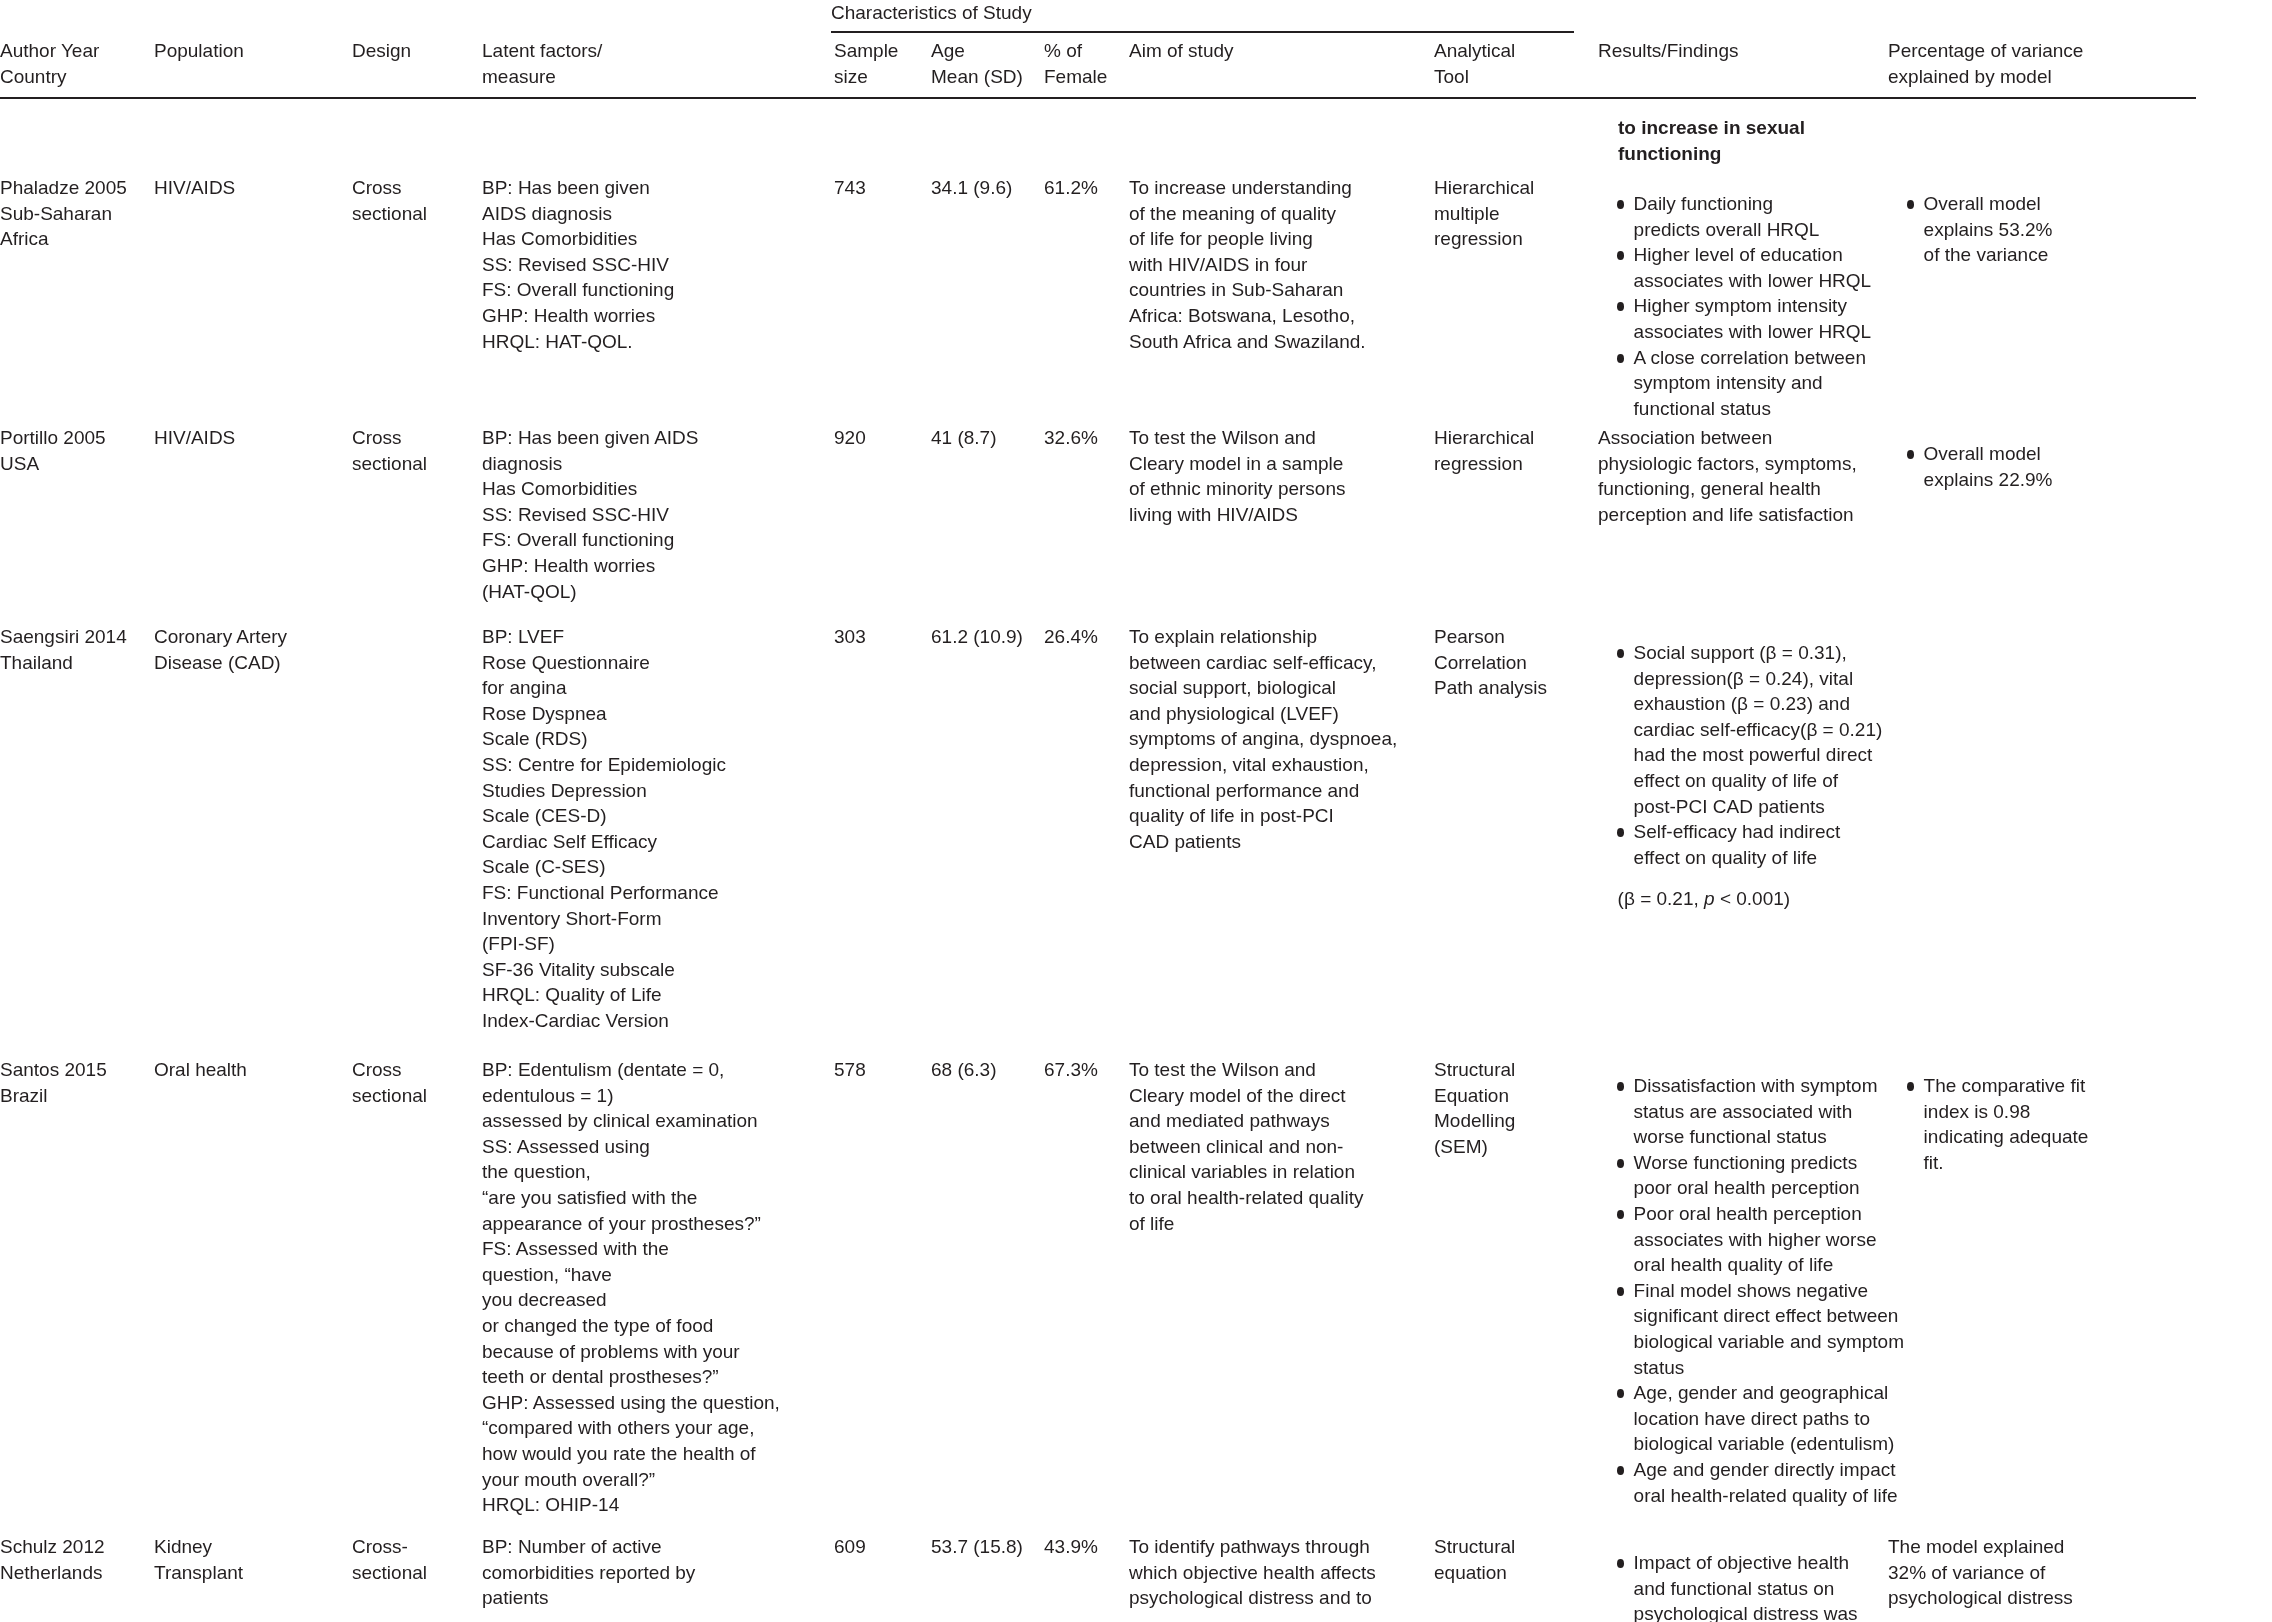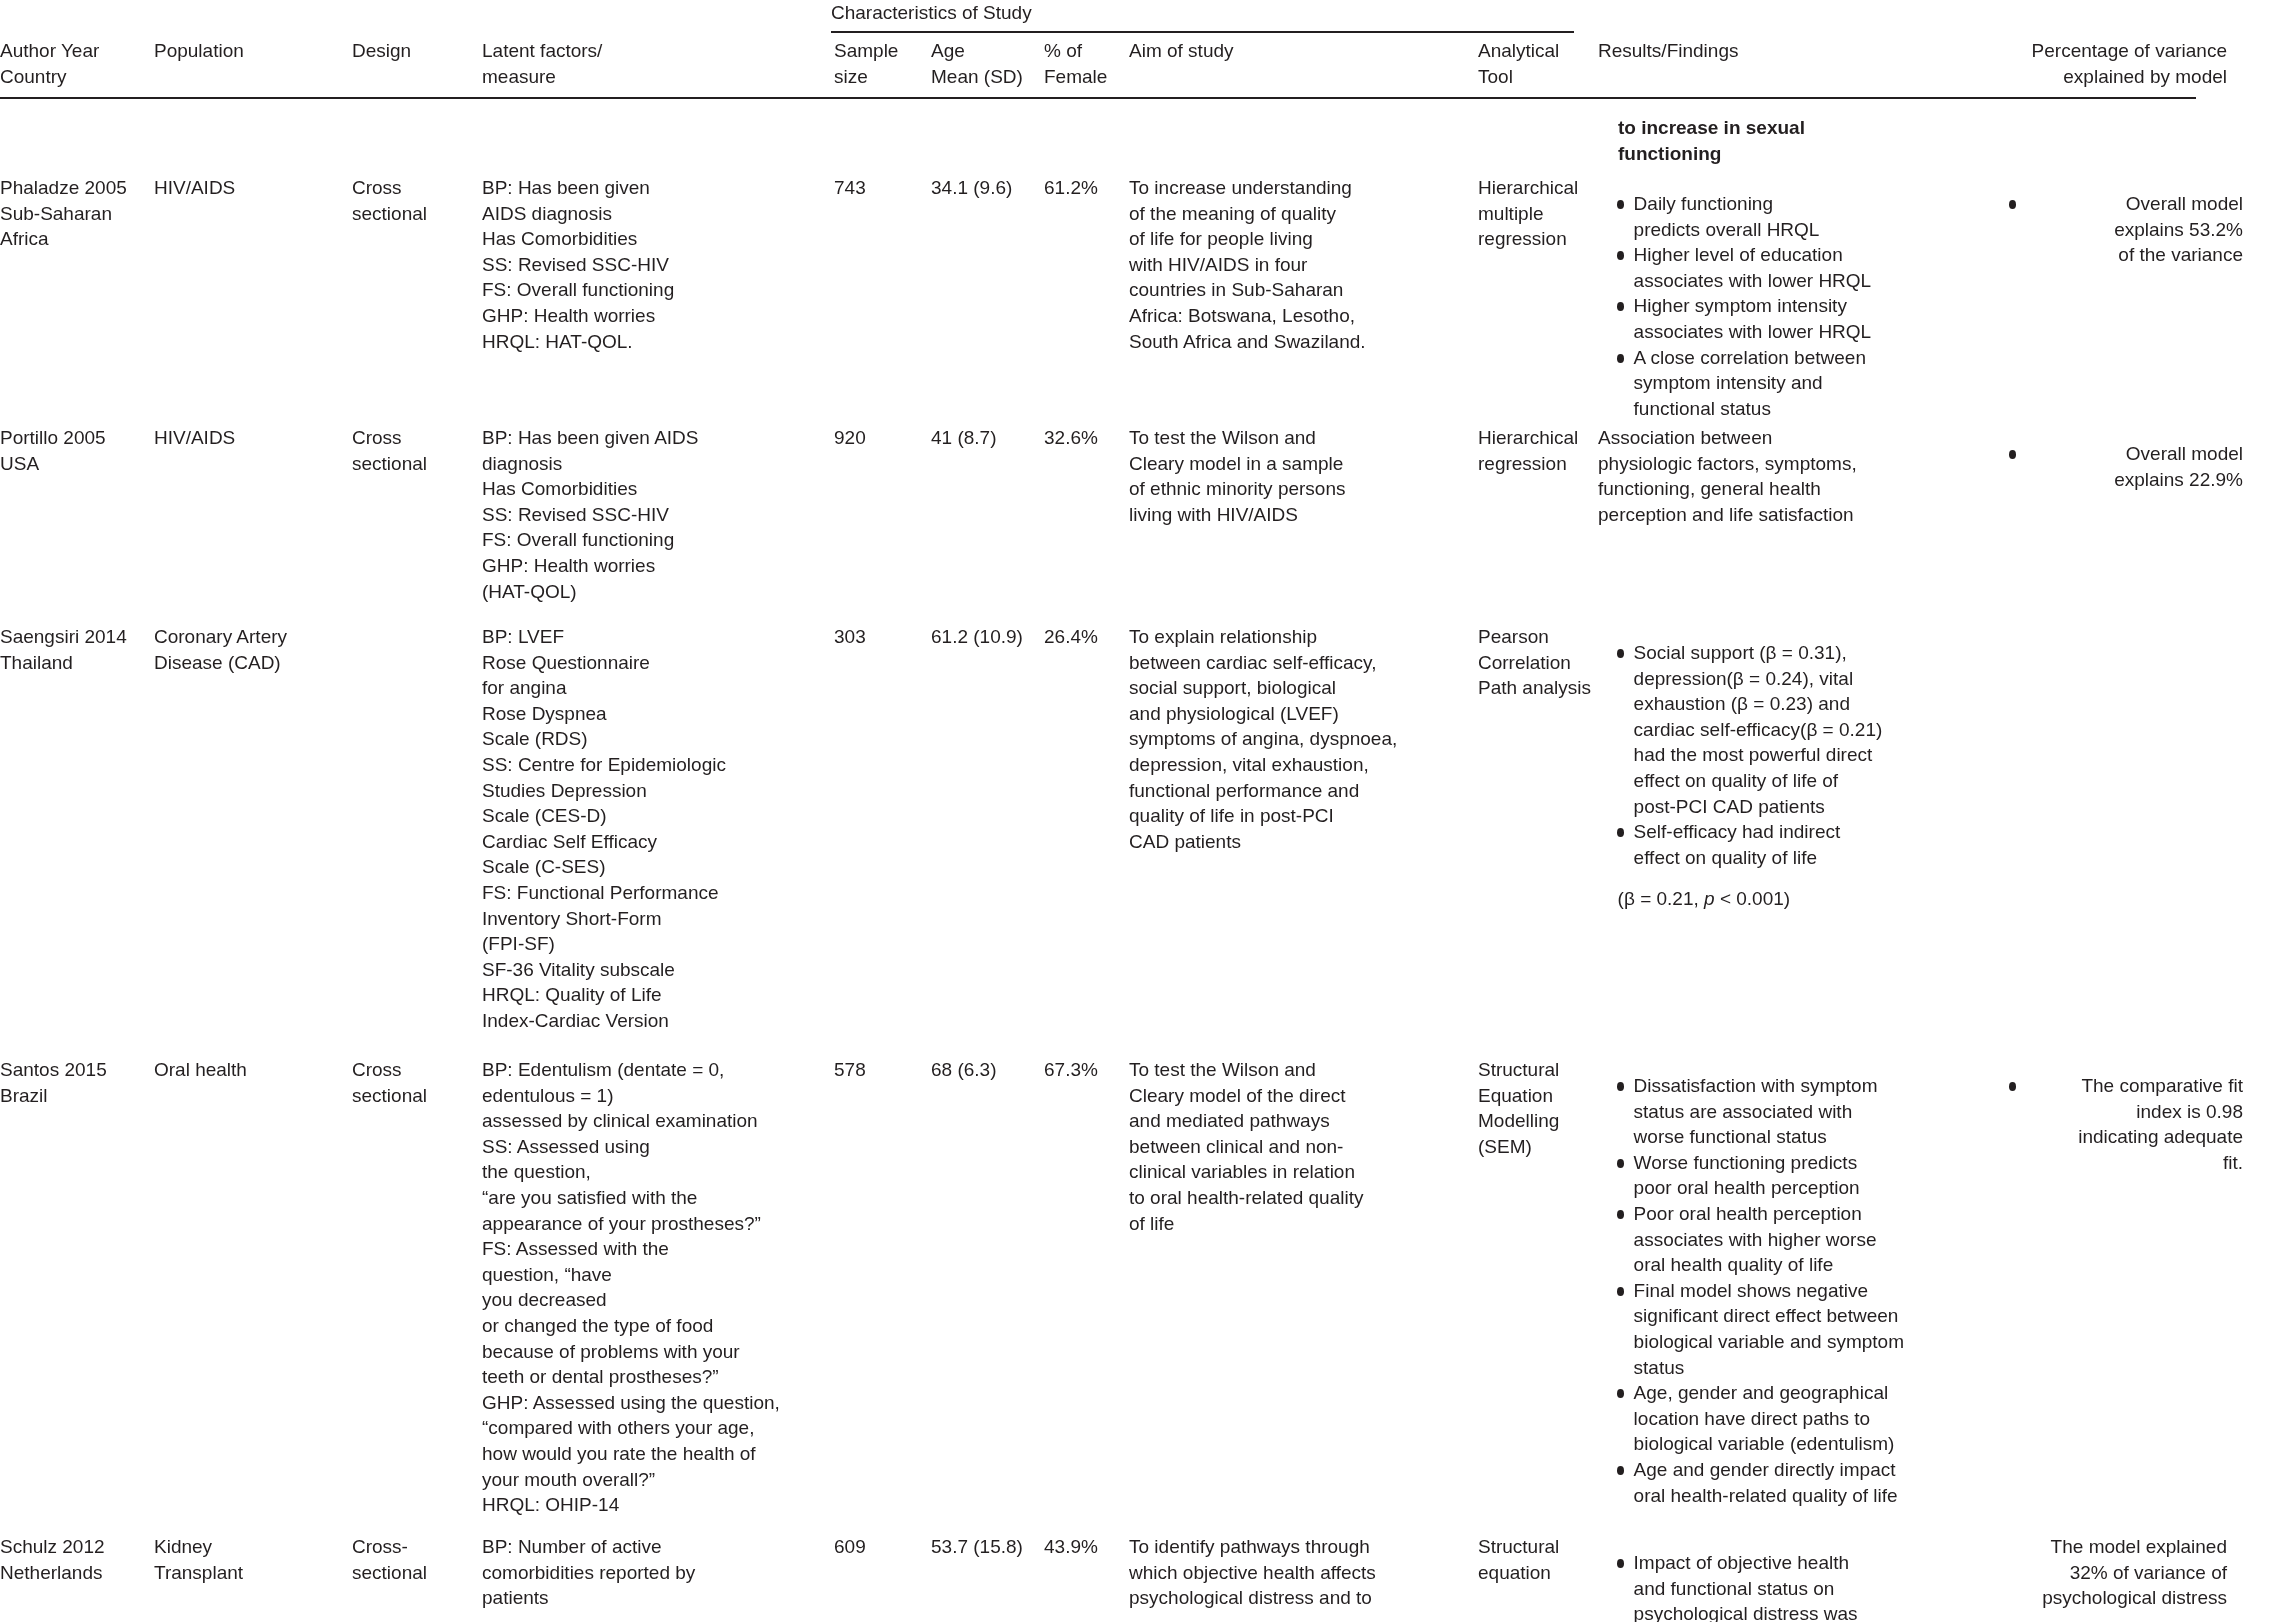--- a/index.html
+++ b/index.html
@@ -25,23 +25,23 @@
   }
   .row { position: absolute; left: 0; width: 2196px; }
   .c-author { left: 0px; width: 147px; }
   .c-pop { left: 154px; width: 188px; }
   .c-design { left: 352px; width: 123px; }
   .c-latent { left: 482px; width: 344px; }
   .c-sample { left: 834px; width: 90px; }
   .c-age { left: 931px; width: 110px; }
   .c-female { left: 1044px; width: 82px; }
   .c-aim { left: 1129px; width: 303px; }
-  .c-tool { left: 1434px; width: 160px; margin-left: 44px; }
+  .c-tool { left: 1434px; width: 160px; }
   .c-results { left: 1598px; width: 352px; }
-  .c-pct { left: 1990px; width: 237px; text-align: right; }
+  .c-pct { left: 1888px; width: 237px; }
   i { font-style: italic; }
 </style>
 </head>
 <body>
 
 <div class="abs group-title">Characteristics of Study</div>
 <div class="abs rule-top"></div>
 
 <div class="abs hcell c-author">Author Year
 Country</div>

